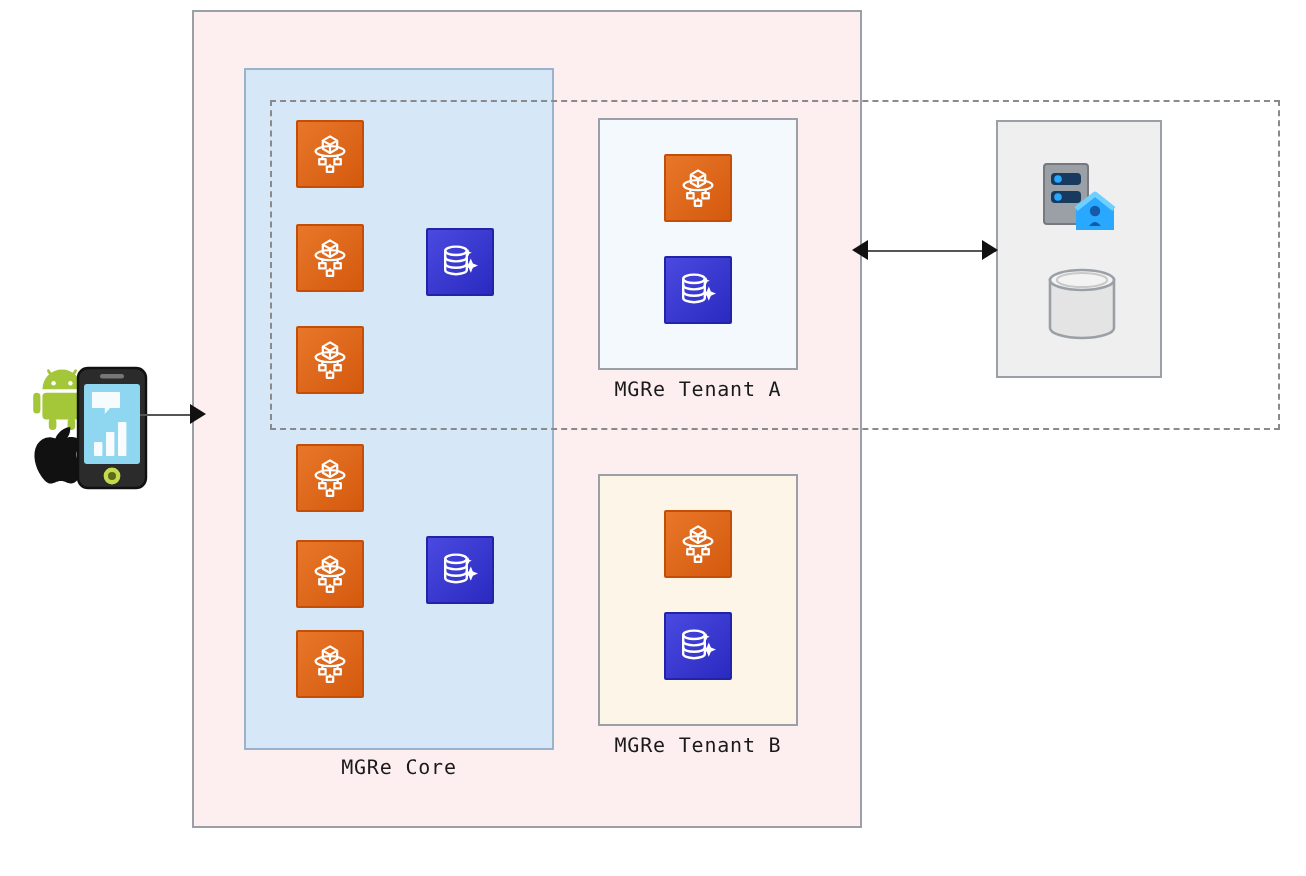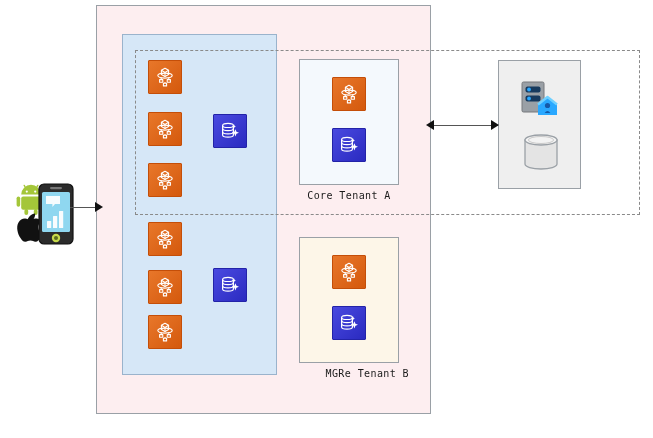--- a/index.html
+++ b/index.html
@@ -67,21 +67,21 @@
     left: 289px; top: 190px; width: 120px;
     text-align: center; font-size: 10px; color: #1a1a1a;
     letter-spacing: 0.4px;
   }
   .tenant-b {
     left: 299px; top: 237px; width: 100px; height: 126px;
     background: #fdf6e8;
   }
   .tenant-b-label {
     left: 289px; top: 368px; width: 120px;
-    text-align: right; font-size: 10px; color: #1a1a1a;
+    text-align: center; font-size: 10px; color: #1a1a1a;
     letter-spacing: 0.4px;
   }
 
   
   .external-box {
     left: 498px; top: 60px; width: 83px; height: 129px;
     background: #efefef;
     border: 1px solid #9aa0a6;
   }
 
@@ -124,20 +124,21 @@
   .lbl { color: #1a1a1a; }
 </style>
 </head>
 <body>
 
 <div id="canvas">
 
   <div class="abs mgre-outer"></div>
 
   <div class="abs core-box"></div>
+  <div class="abs core-label lbl">MGRe Core</div>
 
   <div class="abs tile tile-orange" style="left:148px; top:60px;">
     <svg width="24" height="24" viewBox="0 0 24 24" aria-hidden="true">
       <g fill="none" stroke="#ffffff" stroke-width="1.1" stroke-linejoin="round">
         <path d="M12 3.2 L15.6 5.3 L15.6 9.4 L12 11.5 L8.4 9.4 L8.4 5.3 Z"></path>
         <path d="M8.4 5.3 L12 7.4 L15.6 5.3"></path>
         <path d="M12 7.4 L12 11.5"></path>
         <ellipse cx="12" cy="10.6" rx="7.2" ry="2.5"></ellipse>
         <path d="M6.6 14.6 h3.2 v2.6 h-3.2 z"></path>
         <path d="M14.2 14.6 h3.2 v2.6 h-3.2 z"></path>
@@ -242,21 +243,21 @@
         <path d="M4.6 6.4 v3.2 c0 1.16 2.42 2.1 5.4 2.1 s5.4-.94 5.4-2.1 V6.4"></path>
         <path d="M4.6 9.6 v3.2 c0 1.16 2.42 2.1 5.4 2.1 s5.4-.94 5.4-2.1 V9.6"></path>
         <path d="M4.6 12.8 v3.2 c0 1.16 2.42 2.1 5.4 2.1 s5.4-.94 5.4-2.1 V12.8"></path>
       </g>
       <path d="M17.4 10.2 l1.05 2.55 l2.55 1.05 l-2.55 1.05 l-1.05 2.55 l-1.05-2.55 l-2.55-1.05 l2.55-1.05 Z" fill="#ffffff"></path>
       <path d="M16.1 5.6 l.52 1.26 l1.26 .52 l-1.26 .52 l-.52 1.26 l-.52-1.26 l-1.26-.52 l1.26-.52 Z" fill="#ffffff"></path>
     </svg>
   </div>
 
   <div class="abs tenant-box tenant-a"></div>
-  <div class="abs tenant-a-label lbl">Core Tenant A</div>
+  <div class="abs tenant-a-label lbl">MGRe Tenant A</div>
 
   <div class="abs tile tile-orange" style="left:332px; top:77px;">
     <svg width="24" height="24" viewBox="0 0 24 24" aria-hidden="true">
       <g fill="none" stroke="#ffffff" stroke-width="1.1" stroke-linejoin="round">
         <path d="M12 3.2 L15.6 5.3 L15.6 9.4 L12 11.5 L8.4 9.4 L8.4 5.3 Z"></path>
         <path d="M8.4 5.3 L12 7.4 L15.6 5.3"></path>
         <path d="M12 7.4 L12 11.5"></path>
         <ellipse cx="12" cy="10.6" rx="7.2" ry="2.5"></ellipse>
         <path d="M6.6 14.6 h3.2 v2.6 h-3.2 z"></path>
         <path d="M14.2 14.6 h3.2 v2.6 h-3.2 z"></path>

